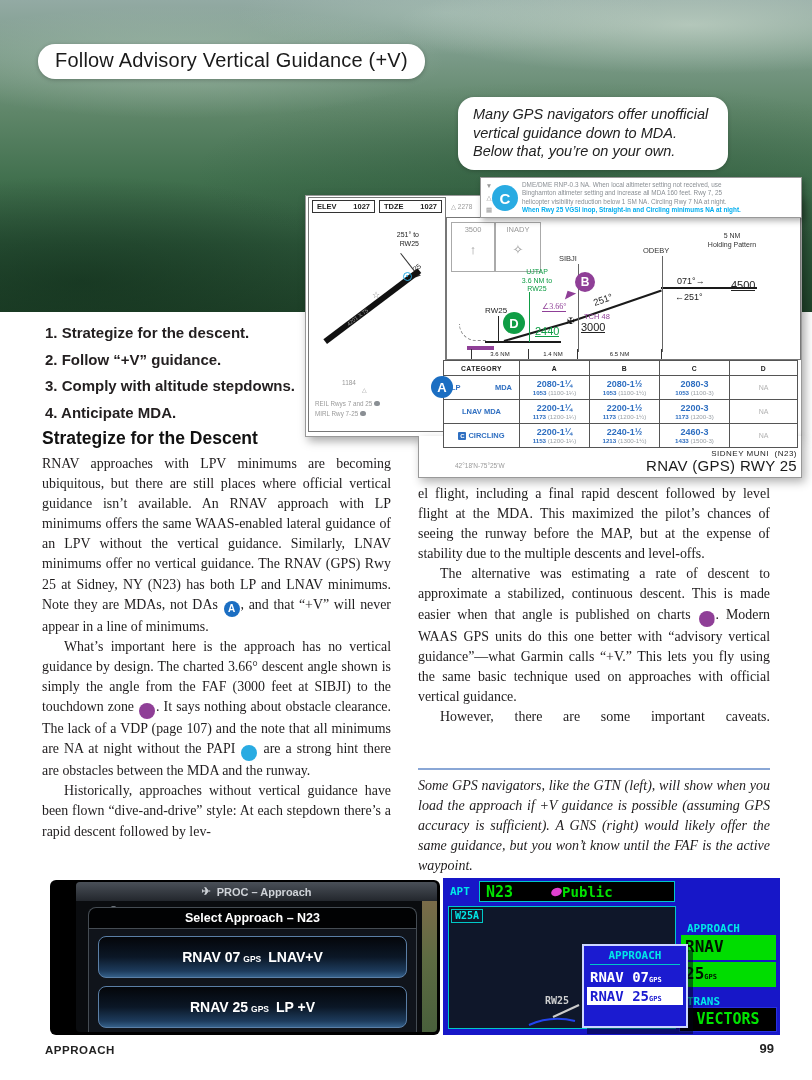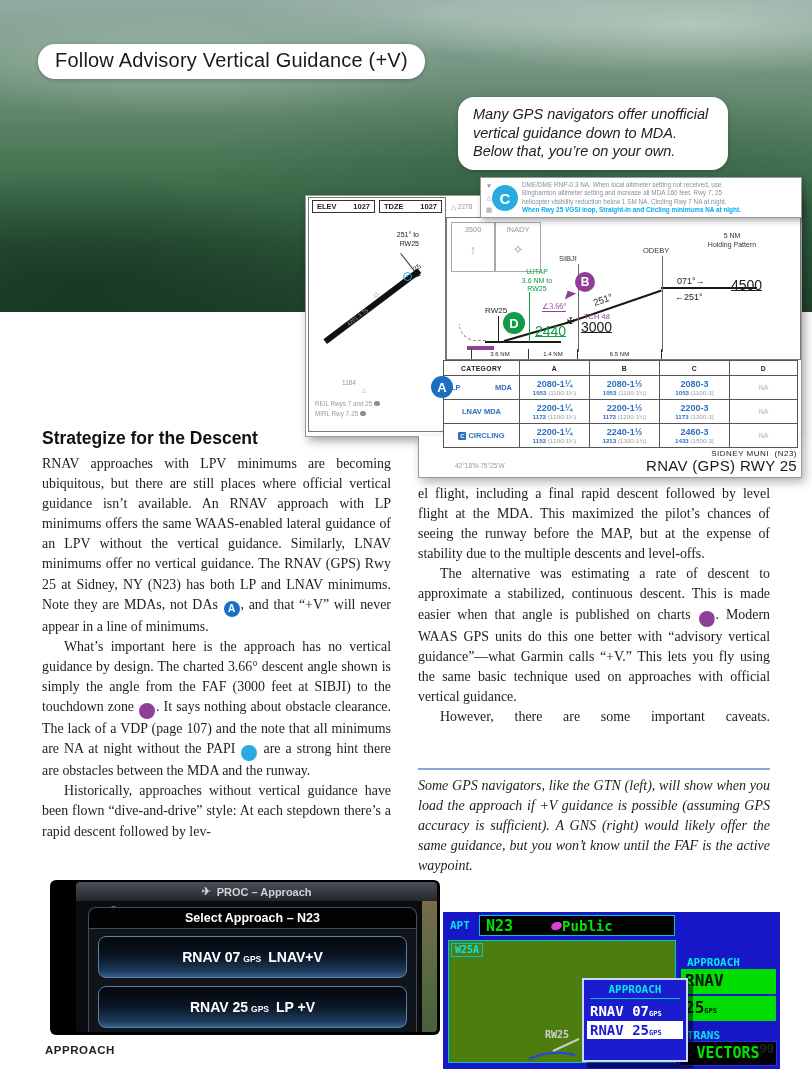--- a/index.html
+++ b/index.html
@@ -65,21 +65,21 @@
   .ldot { width:5.5px; height:5.5px; border-radius:50%; background:#8a8f94; display:inline-block; }
 
   .pane-profile { position:absolute; left:141px; top:22px; width:355px; height:143px; border:1px solid #777; background:#fff; }
   .fixbox { position:absolute; border:1px solid #aaa; width:44px; height:50px; text-align:center;
     font-size:7.5px; color:#999; padding-top:2px; }
   .fixbox .glyph { font-size:13px; margin-top:8px; color:#999; }
   .pline { position:absolute; height:2.4px; background:#1a1a1a; transform-origin:0 50%; }
   .vline { position:absolute; width:1px; background:#666; }
   .vline.green { background:#0f9d45; width:1.3px; }
   .plabel { position:absolute; font-size:7.5px; color:#333; }
-  .palt { position:absolute; font-size:14px; color:#222; border-bottom:1px solid #222; line-height:10px; }
+  .palt { position:absolute; font-size:11px; color:#222; border-bottom:1px solid #222; line-height:10px; }
   .palt.green { color:#0f9d45; border-color:#0f9d45; }
   .pcrs { position:absolute; font-size:9px; color:#222; }
   .ppurple { position:absolute; color:#8f3f97; }
   .pgreen { position:absolute; color:#0f9d45; font-size:7px; line-height:8.5px; text-align:center; white-space:pre-line; }
   .phold { position:absolute; font-size:7px; line-height:8.5px; color:#333; text-align:center; white-space:pre-line; }
   .faf-cross { position:absolute; font-size:9px; color:#111; }
   .dotted-arc { position:absolute; left:12px; top:106px; width:28px; height:17px;
     border-bottom:1.4px dashed #888; border-left:1.4px dashed #888; border-bottom-left-radius:17px; }
   .lp-bar { position:absolute; left:20px; top:128px; width:27px; height:4px; background:#8f3f97; }
   .dist-row { position:absolute; left:24px; top:131px; display:flex; height:10px; }
@@ -146,29 +146,29 @@
     display:flex; align-items:center; justify-content:center; }
   .gtn-dlg-body { position:absolute; left:0; right:0; top:21px; bottom:-40px; background:#10141b;
     border:1px solid #454c53; padding:7px 9px; display:flex; flex-direction:column; gap:8px; }
   .gtn-btn { flex:0 0 42px; border-radius:8px; border:1px solid #5b7fa6;
     background:linear-gradient(180deg,#04060a 0%,#0b1726 50%,#1d3b5c 85%,#35608a 100%);
     color:#fff; font-weight:bold; font-size:14px; display:flex; align-items:center; justify-content:center; }
   .gtn-btn .gps { font-size:8.5px; margin:3px 2px 0 3px; }
   .gtn-btn .sp { margin-left:5px; }
 
   
-  .gns { position:absolute; left:443px; top:912px; width:337px; height:157px; background:#1717c8;
+  .gns { position:absolute; left:443px; top:878px; width:337px; height:157px; background:#1717c8;
     overflow:hidden; font-family:"DejaVu Sans Mono",monospace; font-weight:bold; }
   .gns-apt { position:absolute; left:7px; top:7px; color:#00e8e8; font-size:11px; }
   .gns-idbox { position:absolute; left:36px; top:3px; width:196px; height:21px; background:#000;
     border:1px solid #00c8c8; display:flex; align-items:center; }
   .gns-id { color:#00e400; font-size:15px; margin-left:6px; }
   .gns-dot { width:11px; height:8px; border-radius:50%; background:#e040d0; margin-left:38px; transform:rotate(-20deg); }
   .gns-public { color:#00e400; font-size:14px; }
-  .gns-map { position:absolute; left:5px; top:28px; width:228px; height:123px; background:#4d7c0f; border:1px solid #00c8c8; }
+  .gns-map { position:absolute; left:5px; top:28px; width:228px; height:123px; background:#0f172a; border:1px solid #00c8c8; }
   .gns-code { position:absolute; left:2px; top:2px; border:1px solid #00c8c8; color:#00e8e8;
     font-size:10px; padding:0 3px 1px; }
   .gns-rw { position:absolute; left:96px; top:88px; color:#cfd0d0; font-size:10px; }
   .gns-popup { position:absolute; left:139px; top:66px; width:106px; height:84px; background:#1b1bd0;
     border:2px solid #cdd6ff; box-shadow:5px 6px 0 rgba(0,0,20,.5); z-index:4; }
   .gns-popup-title { color:#00e8e8; font-size:11px; text-align:center; margin:3px 6px 2px;
     border-bottom:1px solid #00c8c8; padding-bottom:2px; }
   .gns-item { color:#fff; font-size:14px; padding:2px 6px 1px; white-space:nowrap; }
   .gns-item.sel { background:#fff; color:#1b1bd0; margin:1px 3px 0; padding:1px 3px; }
   .gps-sub { font-size:7px; }
@@ -364,20 +364,26 @@
       <div class="mc mna">NA</div>
     </div>
 
     <div class="cbadge bg-a" style="left:126px;top:181px;width:22px;height:22px;font-size:13px;">A</div>
 
     <span class="chart-city"><span>SIDNEY MUNI</span>&nbsp; <span>(N23)</span></span>
     <span class="chart-coords">42°18'N-75°25'W</span>
     <span class="chart-proc">RNAV (GPS) RWY 25</span>
   </div>
 
+  <div class="steps">
+    <div>1. Strategize for the descent.</div>
+    <div>2. Follow “+V” guidance.</div>
+    <div>3. Comply with altitude stepdowns.</div>
+    <div>4. Anticipate MDA.</div>
+  </div>
 
   <div class="col col-left">
     <h2>Strategize for the Descent</h2>
     <p><span>RNAV approaches with LPV minimums are becoming ubiquitous, but there are still places where official vertical guidance isn’t available. An RNAV approach with LP minimums offers the same WAAS-enabled lateral guidance of an LPV without the vertical guidance. Similarly, LNAV minimums offer no vertical guidance. The RNAV (GPS) Rwy 25 at Sidney, NY (N23) has both LP and LNAV minimums. Note they are MDAs, not DAs </span><span class="badge bg-a">A</span><span>, and that “+V” will never appear in a line of minimums.</span></p>
     <p class="ind"><span>What’s important here is the approach has no vertical guidance by design. The charted 3.66° descent angle shown is simply the angle from the FAF (3000 feet at SIBJI) to the touchdown zone </span><span class="badge bg-b">B</span><span>. It says nothing about obstacle clearance. The lack of a VDP (page 107) and the note that all minimums are NA at night without the PAPI </span><span class="badge bg-c">C</span><span> are a strong hint there are obstacles between the MDA and the runway.</span></p>
     <p class="ind"><span>Historically, approaches without vertical guidance have been flown “dive-and-drive” style: At each stepdown there’s a rapid descent followed by lev-</span></p>
   </div>
 
   <div class="col col-right">
     <p><span>el flight, including a final rapid descent followed by level flight at the MDA. This maximized the pilot’s chances of seeing the runway before the MAP, but at the expense of stability due to the multiple descents and level-offs.</span></p>

